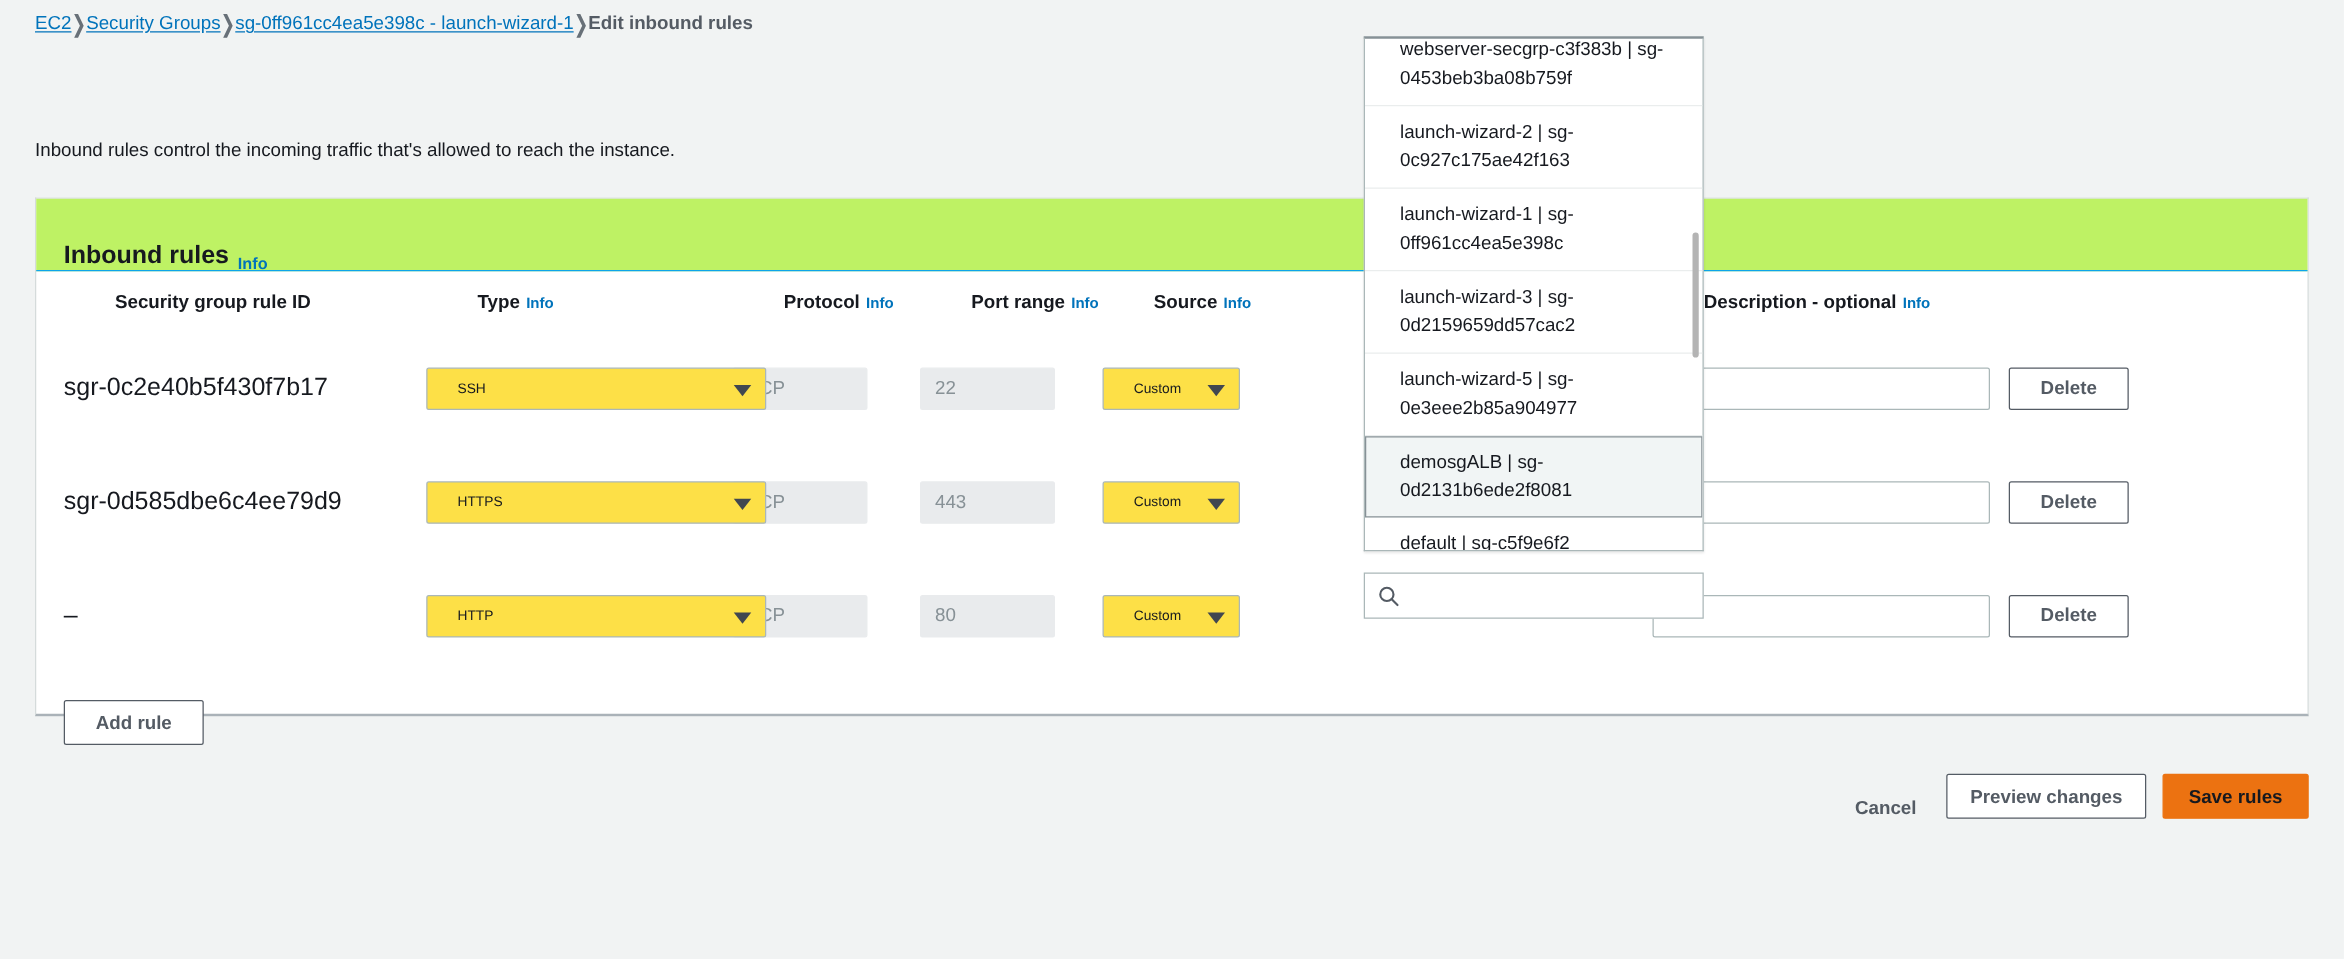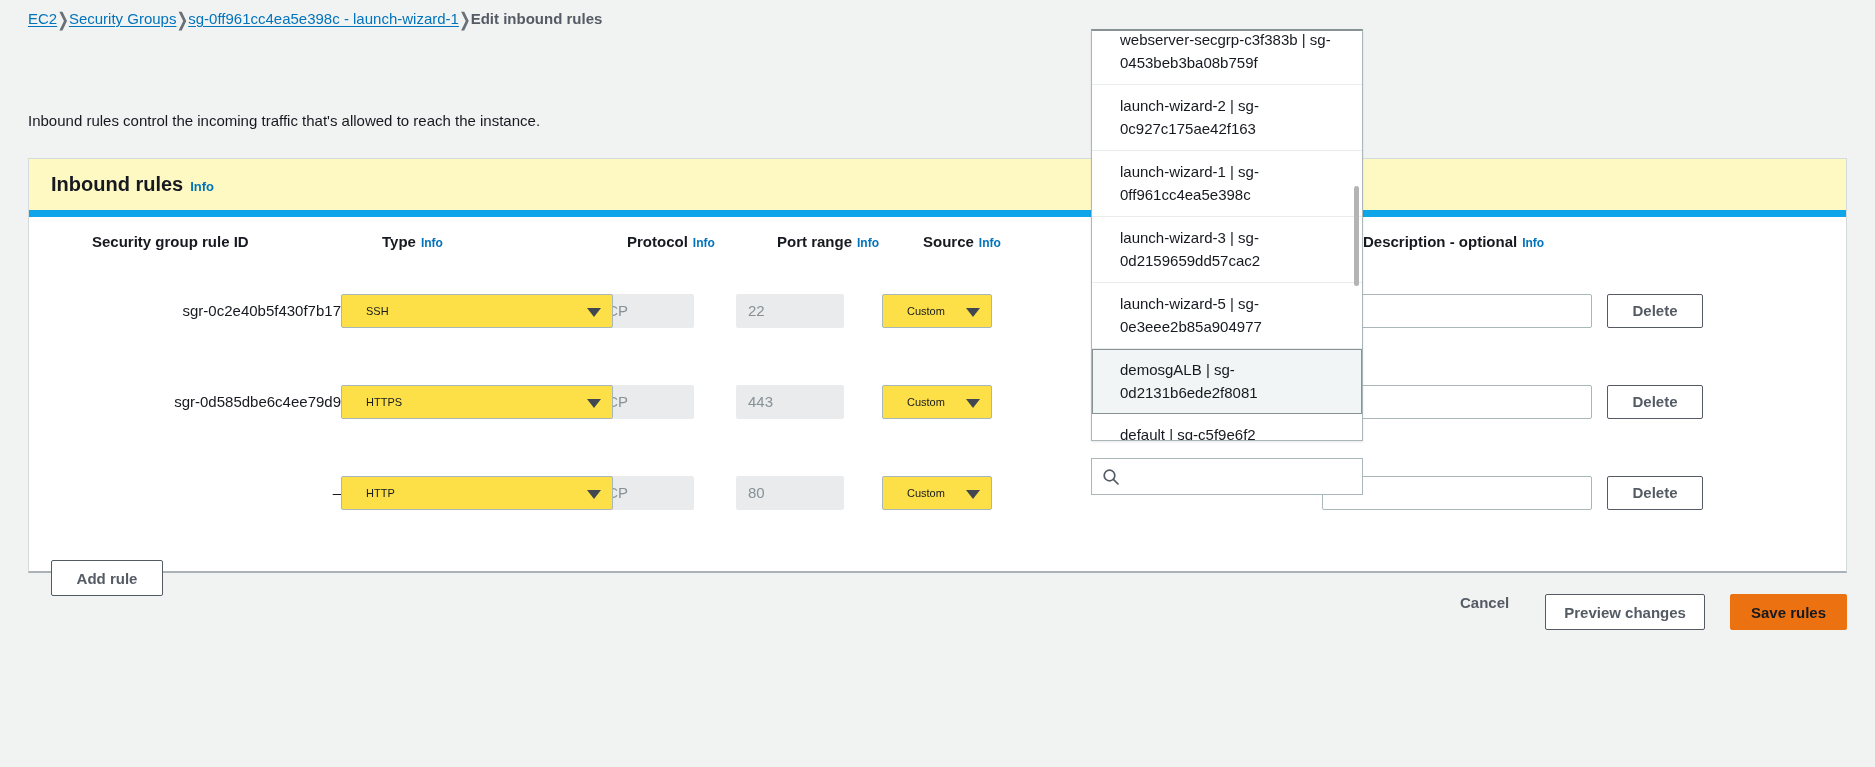--- a/index.html
+++ b/index.html
@@ -49,23 +49,23 @@
 
   
   .panel {
     position: absolute; left: 28px; top: 158px;
     width: 1819px; height: 415px;
     background: #ffffff;
     border: 1px solid #d5dbdb;
     border-bottom: 2px solid #aab2b8;
   }
   .panel-head {
-    height: 58px; display: flex; align-items: center;
-    padding: 0 22px; border-bottom: 7px solid #0ea5e9;
-    background: #fef9c3;
+    height: 58px; display: flex; align-items: flex-end;
+    padding: 0 22px; border-bottom: 1px solid #0ea5e9;
+    background: #bef264;
   }
   .panel-head-title { font-size: 20px; font-weight: 700; color: #16191f; }
   .panel-head .info-link { font-size: 13px; margin-left: 7px; position: relative; top: 2px; }
 
   
   .rules { padding: 0 22px; }
   .rules-row {
     display: flex; align-items: center;
   }
   .col-ruleid   { width: 290px; flex: 0 0 290px; }
@@ -76,21 +76,21 @@
   .col-desc     { width: 285px; flex: 0 0 285px; }
   .col-del      { width: 120px; flex: 0 0 120px; }
 
   .head-row { height: 48px; margin-left: 41px; }
   .col-head {
     font-size: 15px; font-weight: 700; color: #16191f; white-space: nowrap;
   }
   .col-head .info-link { font-size: 12px; margin-left: 5px; font-weight: 700; }
 
   .data-row { height: 91px; }
-  .rule-id { font-size: 15px; color: #16191f; text-align: right; }
+  .rule-id { font-size: 20px; color: #16191f; }
 
   
   .aws-select {
     position: relative;
     height: 34px; width: 272px;
     border: 1px solid #aab7b8;
     border-radius: 2px;
     background: #fde047;
     display: flex; align-items: center;
     padding: 0 0 0 24px;
@@ -140,22 +140,22 @@
     color: #16191f; padding: 0 20px;
   }
   .btn-link {
     background: none; border: none; color: #545b64;
     font-size: 15px; font-weight: 700; cursor: pointer; padding: 0 12px;
   }
   .add-rule-wrap { padding: 22px 22px 0 22px; }
 
   
   .footer {
-    position: absolute; right: 28px; top: 594px;
-    display: flex; align-items: flex-start; gap: 12px;
+    position: absolute; right: 28px; top: 619px;
+    display: flex; align-items: flex-end; gap: 0;
   }
   .footer .btn-normal { padding: 0 18px; height: 36px; margin-left: 12px; }
   .footer .btn-primary { margin-left: 13px; }
 
   
   .dd {
     position: absolute; left: 1091px; top: 29px;
     width: 272px; height: 412px;
     background: #ffffff;
     border: 1px solid #aab7b8;

